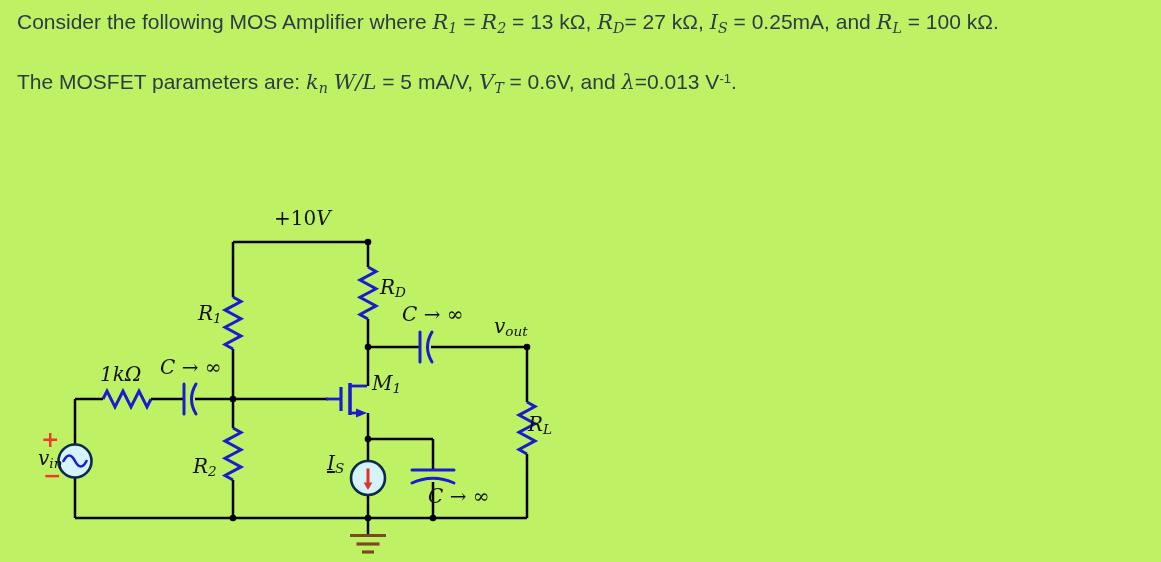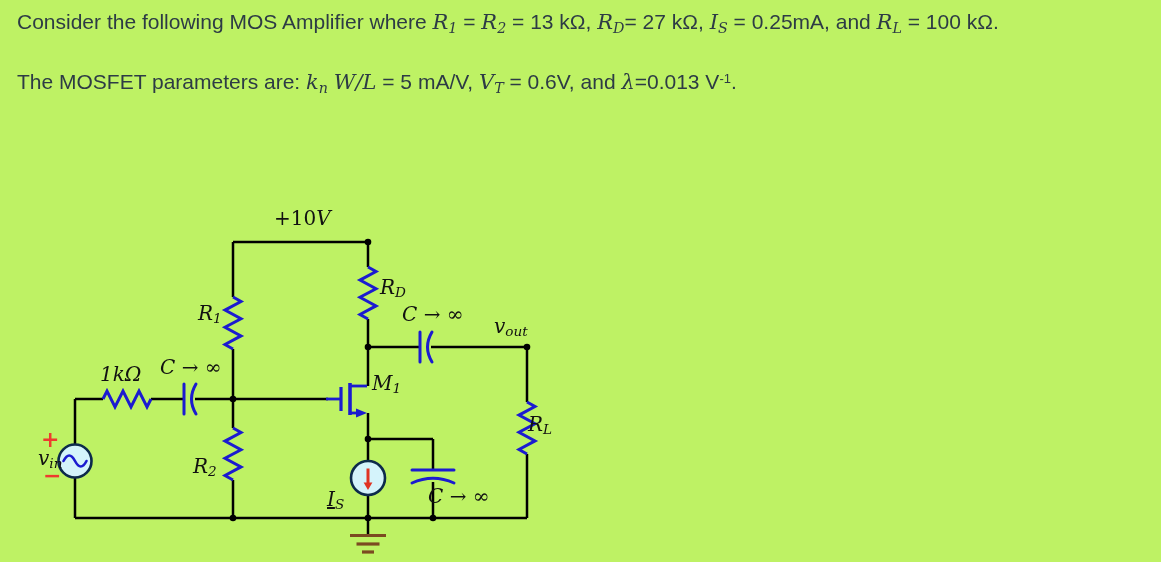--- a/index.html
+++ b/index.html
@@ -109,19 +109,19 @@
     <div class="clabel" style="left:274px;top:208px;"><span class="seg-t">+10</span><span class="seg-v">V</span></div>
     <div class="clabel" style="left:380px;top:277px;"><span class="seg-v">R</span><span class="seg-sub">D</span></div>
     <div class="clabel" style="left:402px;top:304px;"><span class="seg-v">C</span><span class="seg-t"> → ∞</span></div>
     <div class="clabel" style="left:494px;top:316px;"><span class="seg-v">v</span><span class="seg-sub">out</span></div>
     <div class="clabel" style="left:198px;top:303px;"><span class="seg-v">R</span><span class="seg-sub">1</span></div>
     <div class="clabel" style="left:160px;top:357px;"><span class="seg-v">C</span><span class="seg-t"> → ∞</span></div>
     <div class="clabel" style="left:100px;top:364px;"><span class="seg-v">1kΩ</span></div>
     <div class="clabel" style="left:372px;top:373px;"><span class="seg-v">M</span><span class="seg-sub">1</span></div>
     <div class="clabel" style="left:518px;top:414px;margin-left:10px;"><span class="seg-v">R</span><span class="seg-sub">L</span></div>
     <div class="clabel" style="left:193px;top:456px;"><span class="seg-v">R</span><span class="seg-sub">2</span></div>
-    <div class="clabel" style="left:327px;top:489px;text-decoration:underline;"><span class="seg-v">I</span><span class="seg-sub">S</span></div>
+    <div class="clabel" style="left:327px;top:453px;text-decoration:underline;"><span class="seg-v">I</span><span class="seg-sub">S</span></div>
     <div class="clabel" style="left:428px;top:486px;"><span class="seg-v">C</span><span class="seg-t"> → ∞</span></div>
     <div class="clabel" style="left:38px;top:448px;"><span class="seg-v">v</span><span class="seg-sub">in</span></div>
     <div class="clabel sign" style="left:41px;top:428px;"><span class="seg-t">+</span></div>
     <div class="clabel sign" style="left:43px;top:464px;"><span class="seg-t">−</span></div>
   </div>
 </div>
 
 </body></html>

